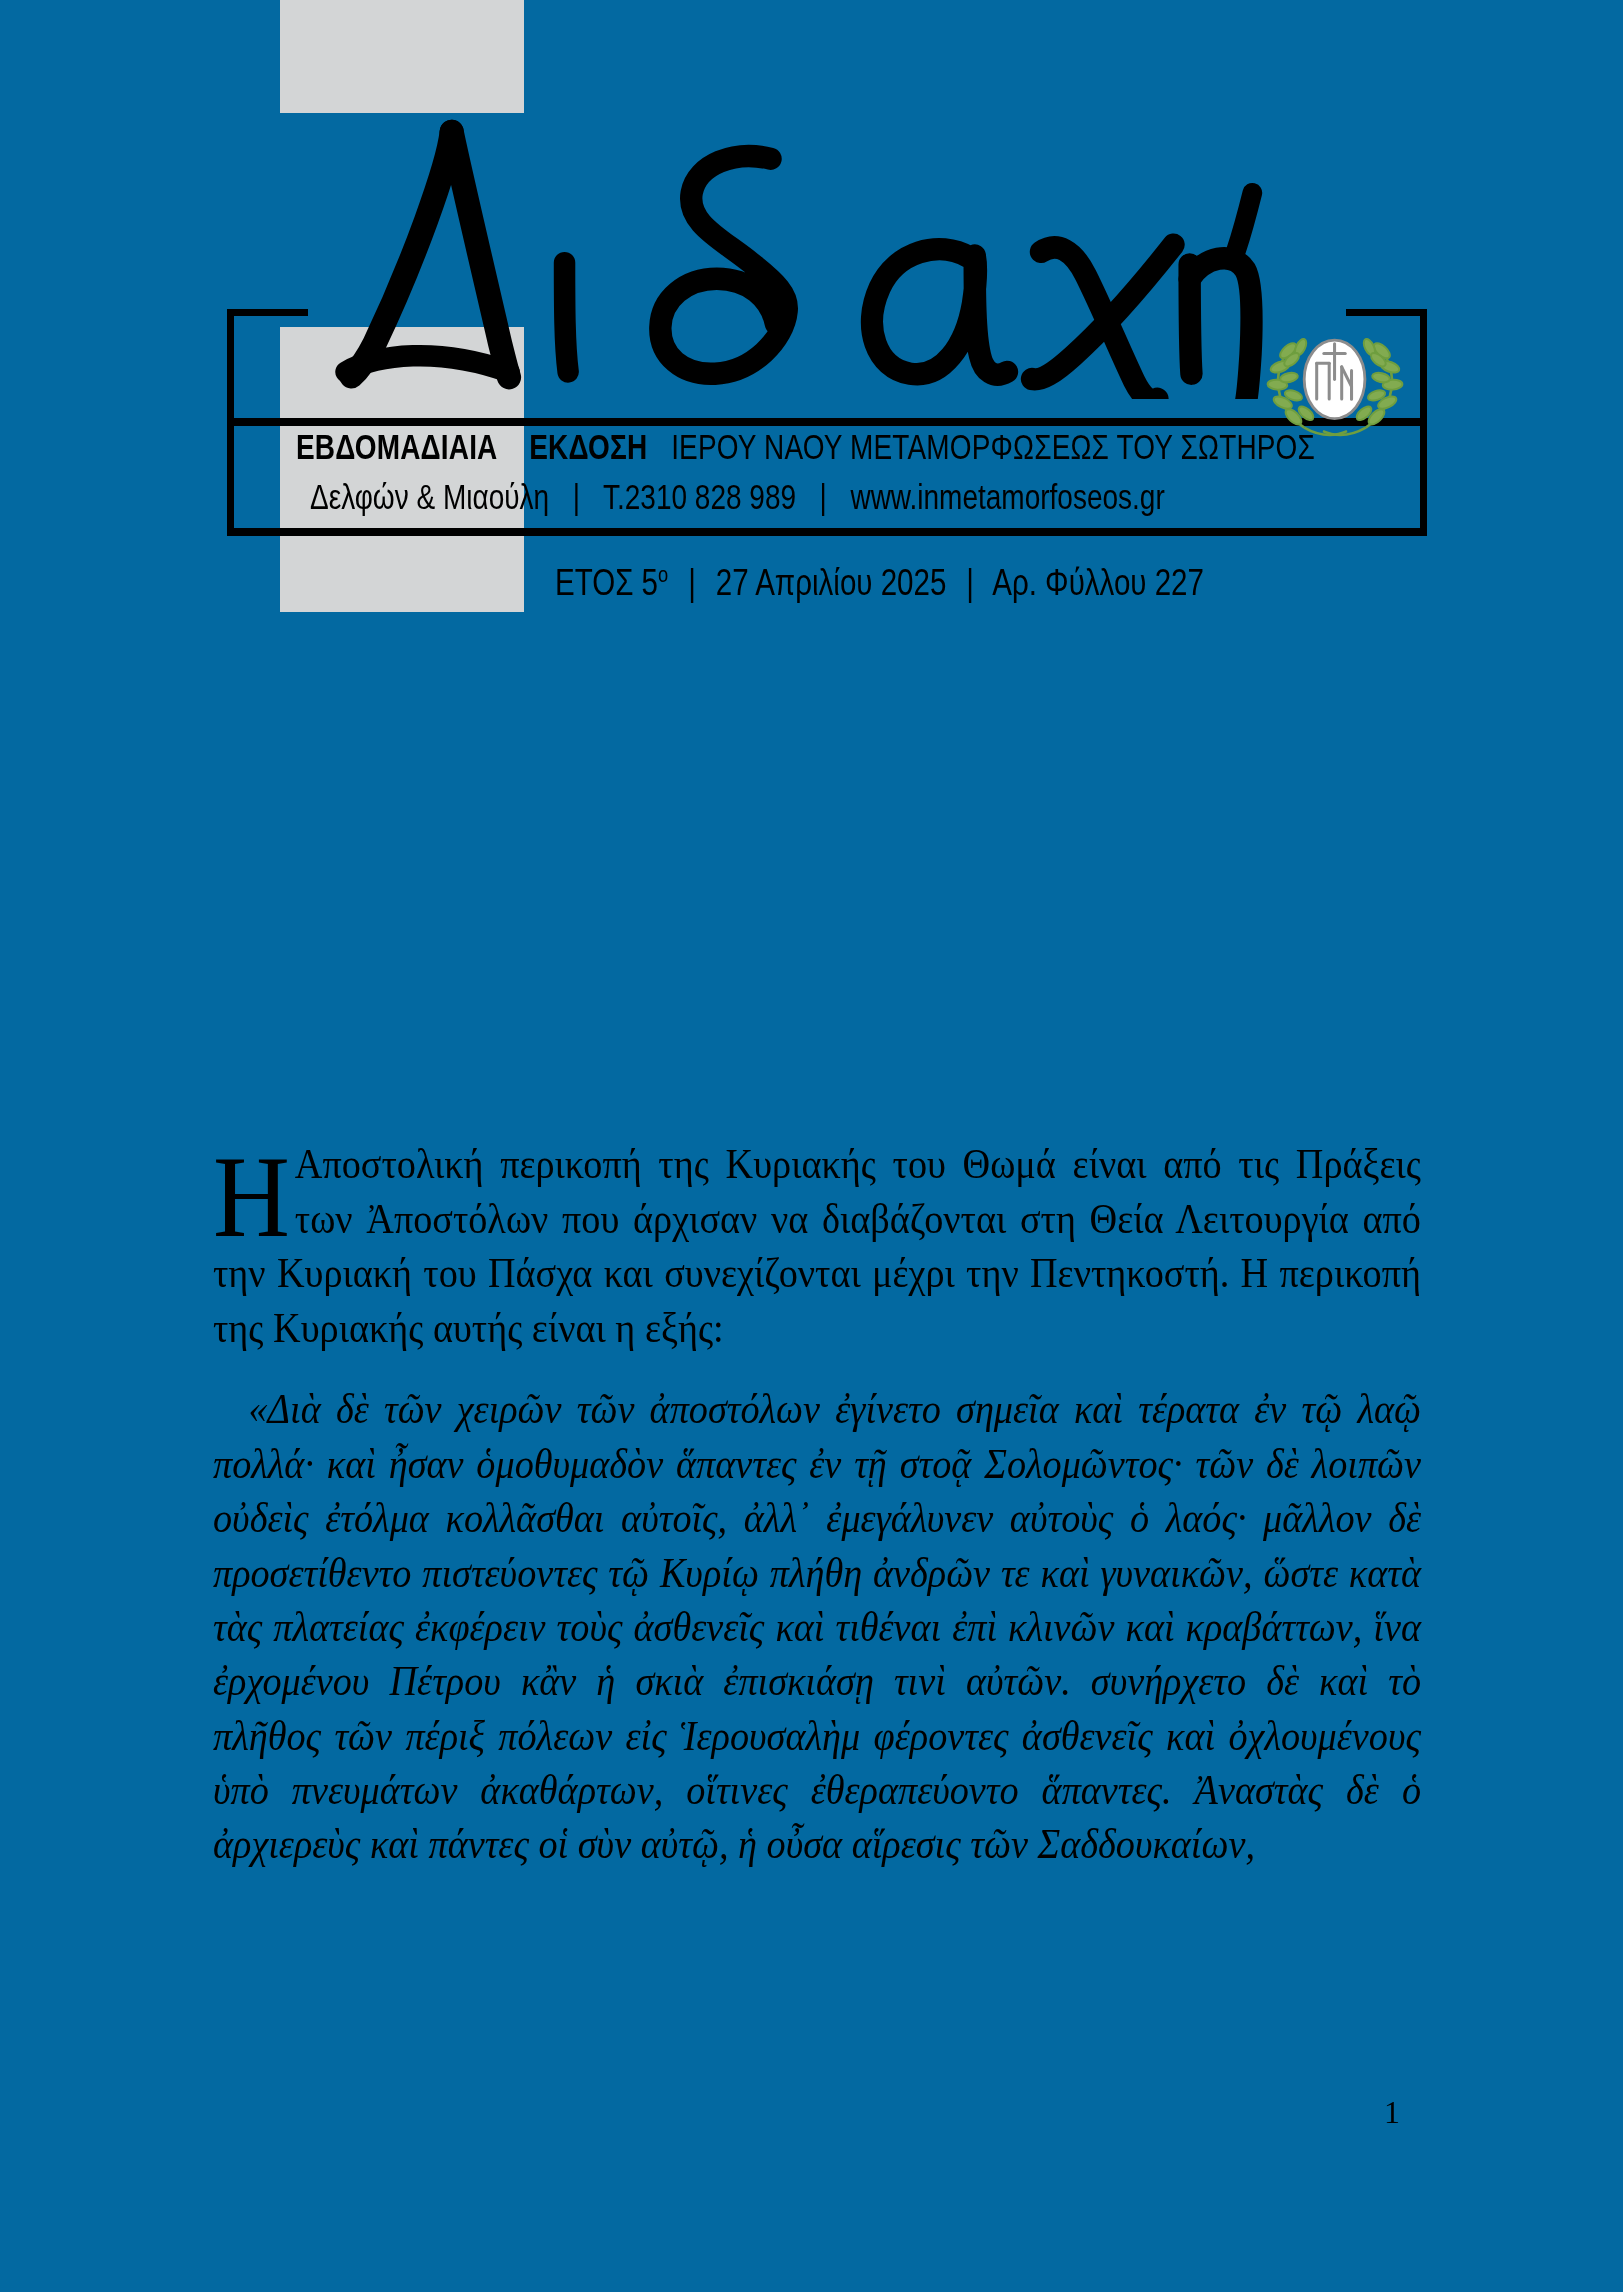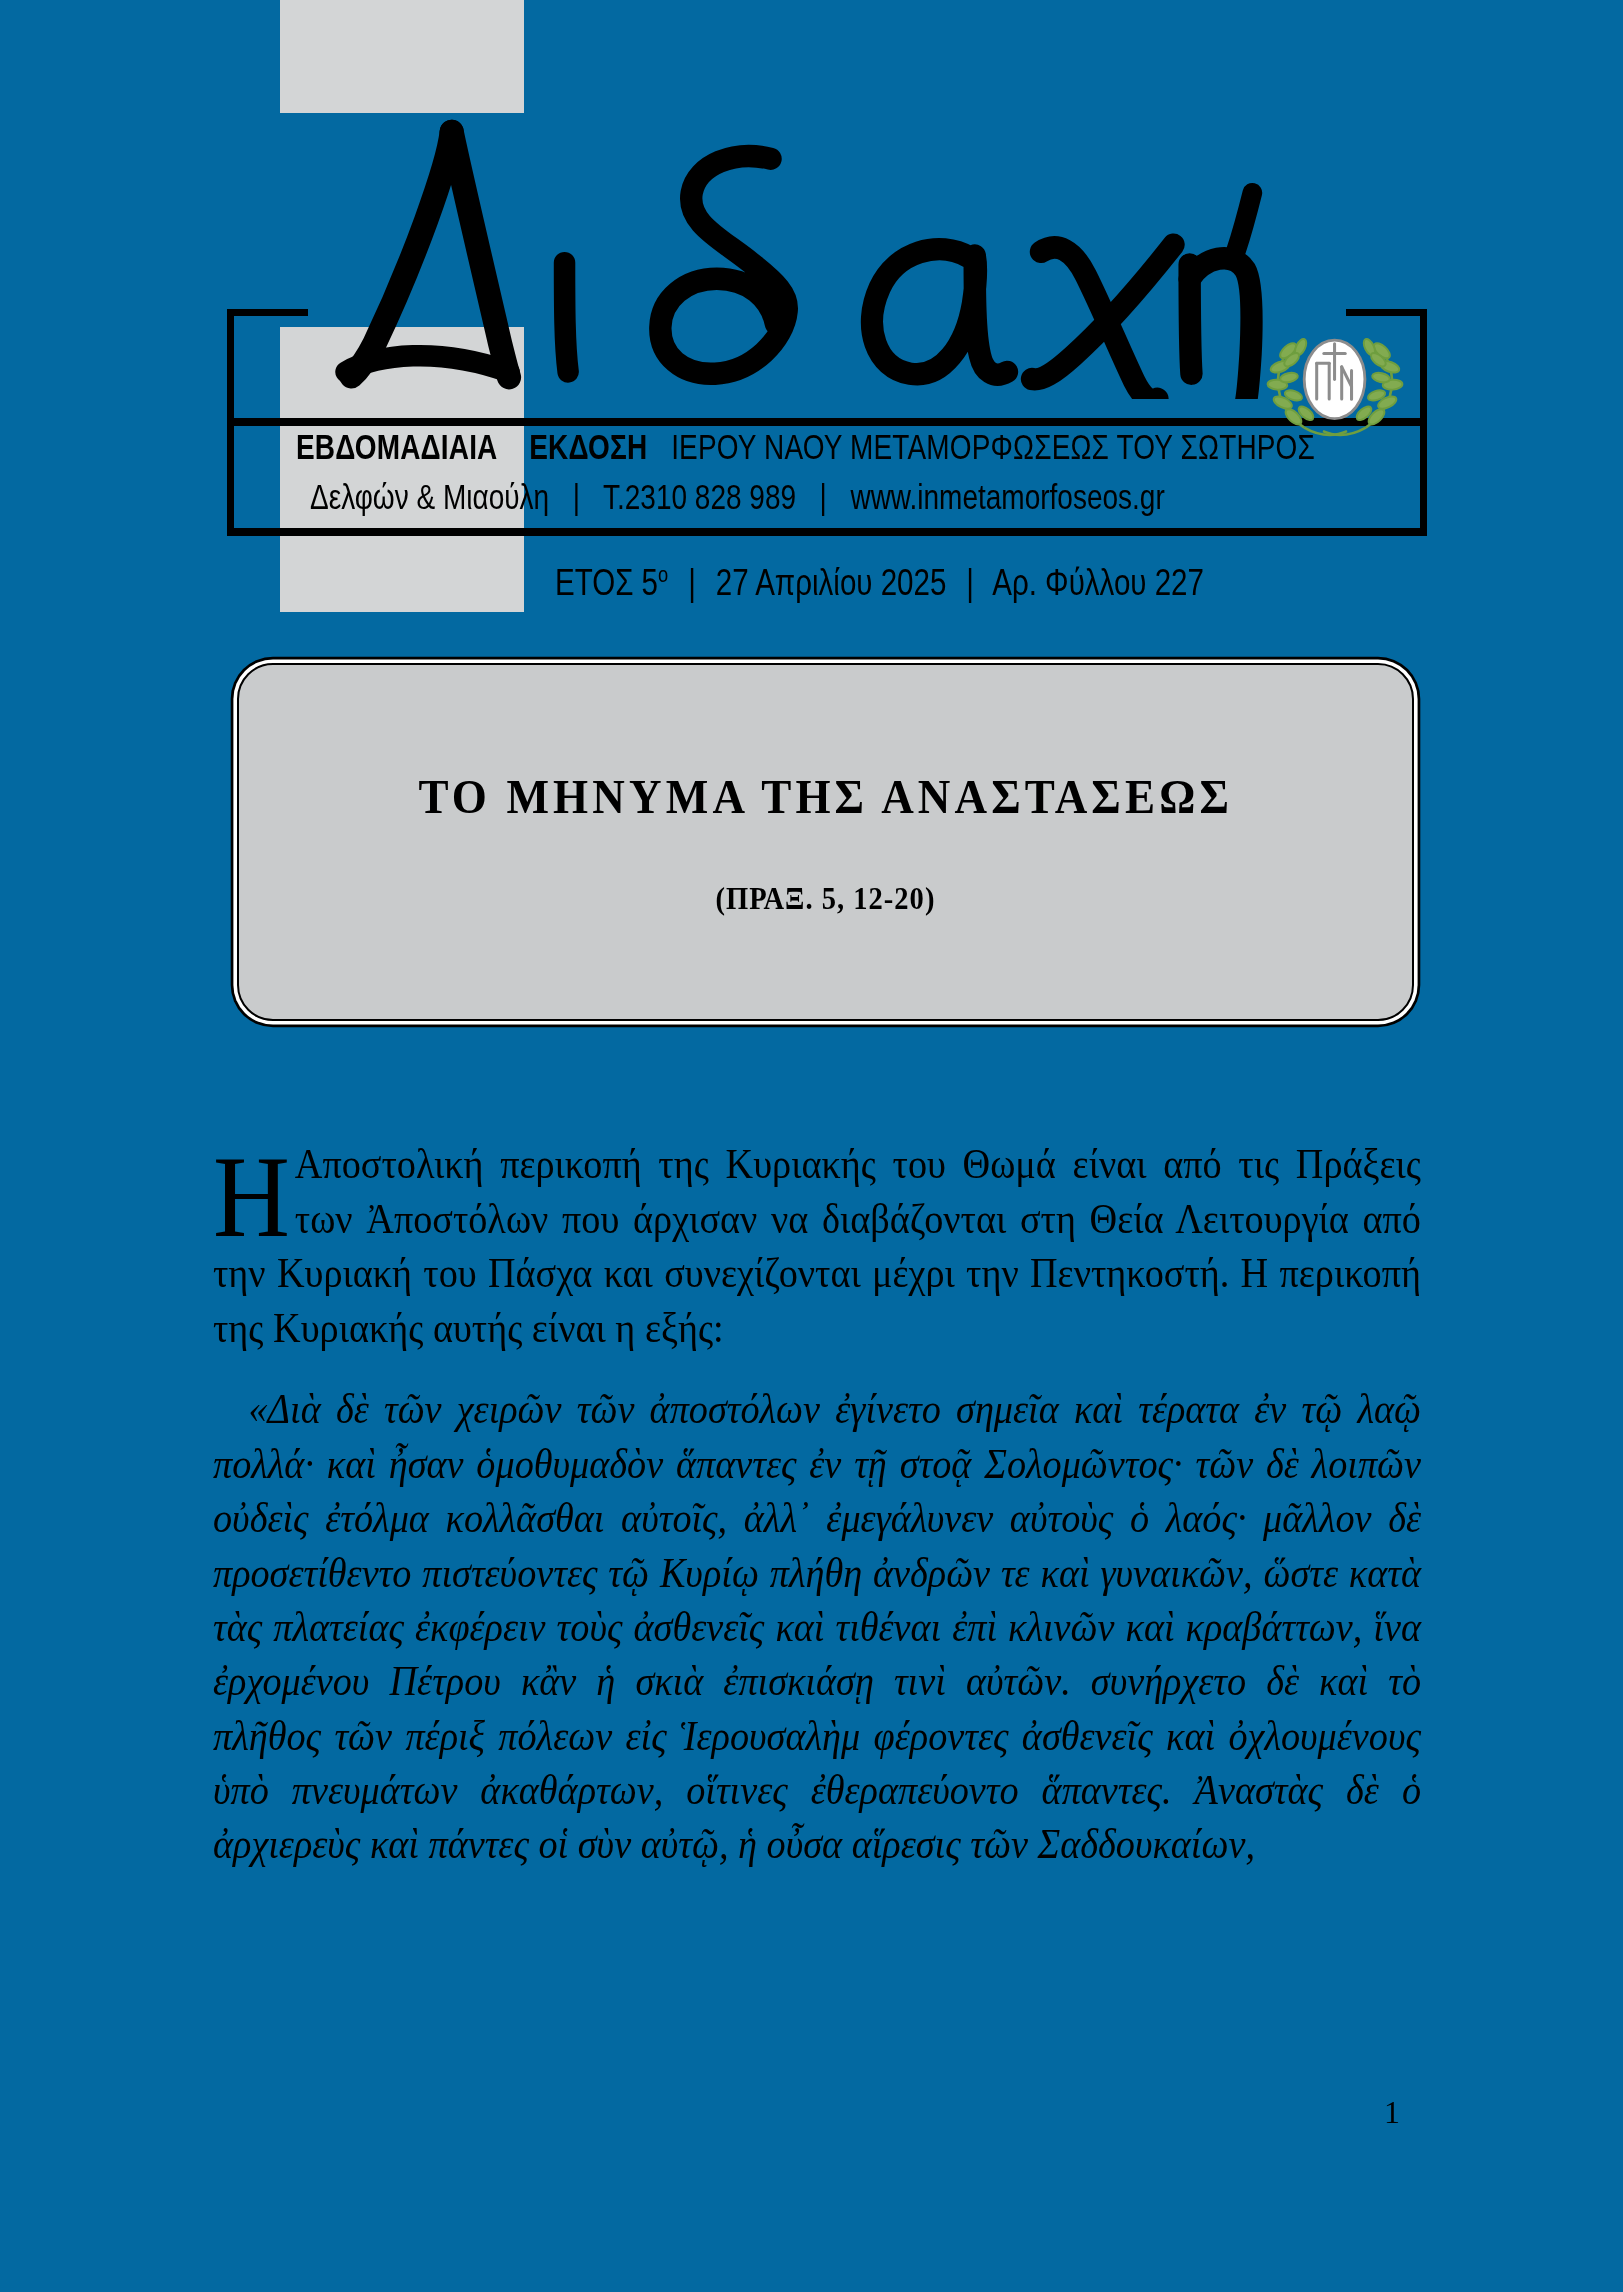--- a/index.html
+++ b/index.html
@@ -314,24 +314,20 @@
   </div>
 
   <div class="issue-line">
     <span>ΕΤΟΣ 5</span><sup>ο</sup>
     <span class="sep">|</span>
     <span>27 Απριλίου 2025</span>
     <span class="sep">|</span>
     <span>Αρ. Φύλλου 227</span>
   </div>
 
-  <div class="title-box">
-    <div class="title-main">ΤΟ ΜΗΝΥΜΑ ΤΗΣ ΑΝΑΣΤΑΣΕΩΣ</div>
-    <div class="title-sub">(ΠΡΑΞ. 5, 12-20)</div>
-  </div>
 
   <div class="body-col">
     <p class="para-lead">Η Αποστολική περικοπή της Κυριακής του Θωμά είναι από τις Πράξεις των Ἀποστόλων που άρχισαν να διαβάζονται στη Θεία Λειτουργία από την Κυριακή του Πάσχα και συνεχίζονται μέχρι την Πεντηκοστή. Η περικοπή της Κυριακής αυτής είναι η εξής:</p>
     <p class="para-quote">«Διὰ δὲ τῶν χειρῶν τῶν ἀποστόλων ἐγίνετο σημεῖα καὶ τέρατα ἐν τῷ λαῷ πολλά· καὶ ἦσαν ὁμοθυμαδὸν ἅπαντες ἐν τῇ στοᾷ Σολομῶντος· τῶν δὲ λοιπῶν οὐδεὶς ἐτόλμα κολλᾶσθαι αὐτοῖς, ἀλλ᾿ ἐμεγάλυνεν αὐτοὺς ὁ λαός· μᾶλλον δὲ προσετίθεντο πιστεύοντες τῷ Κυρίῳ πλήθη ἀνδρῶν τε καὶ γυναικῶν, ὥστε κατὰ τὰς πλατείας ἐκφέρειν τοὺς ἀσθενεῖς καὶ τιθέναι ἐπὶ κλινῶν καὶ κραβάττων, ἵνα ἐρχομένου Πέτρου κἂν ἡ σκιὰ ἐπισκιάσῃ τινὶ αὐτῶν. συνήρχετο δὲ καὶ τὸ πλῆθος τῶν πέριξ πόλεων εἰς Ἱερουσαλὴμ φέροντες ἀσθενεῖς καὶ ὀχλουμένους ὑπὸ πνευμάτων ἀκαθάρτων, οἵτινες ἐθεραπεύοντο ἅπαντες. Ἀναστὰς δὲ ὁ ἀρχιερεὺς καὶ πάντες οἱ σὺν αὐτῷ, ἡ οὖσα αἵρεσις τῶν Σαδδουκαίων,</p>
   </div>
 
   <div class="page-number">1</div>
 
 </div>
 

